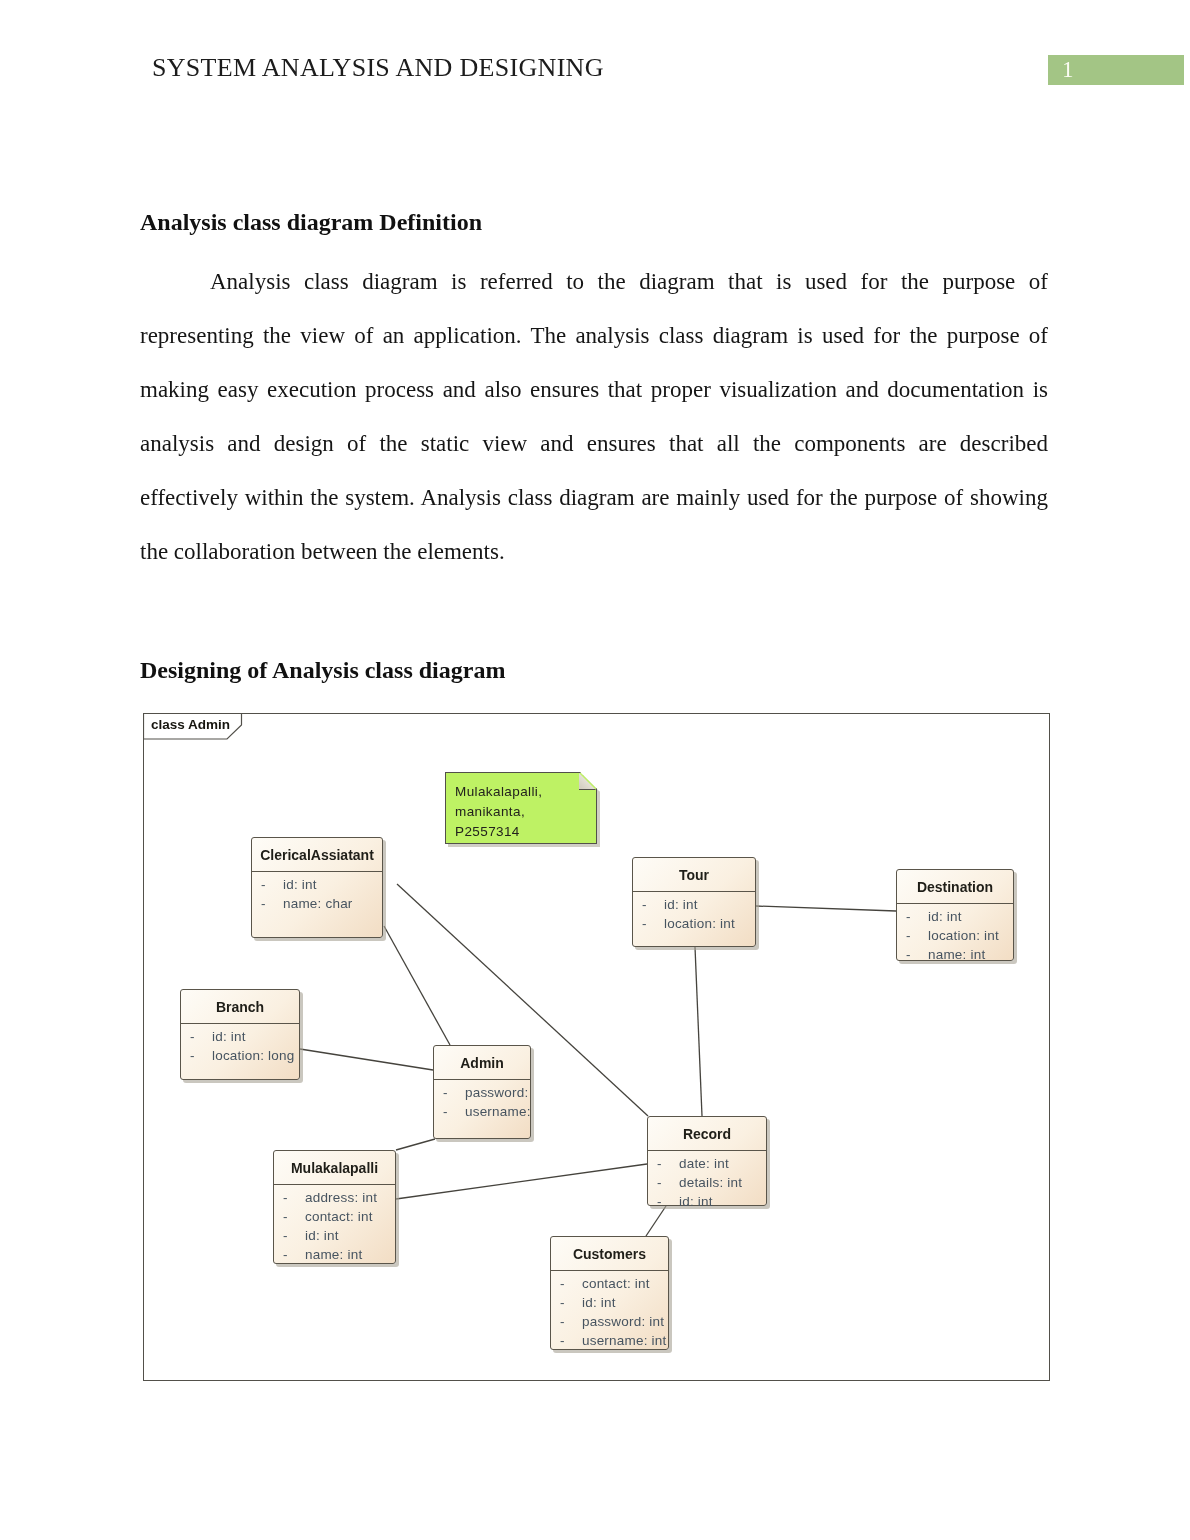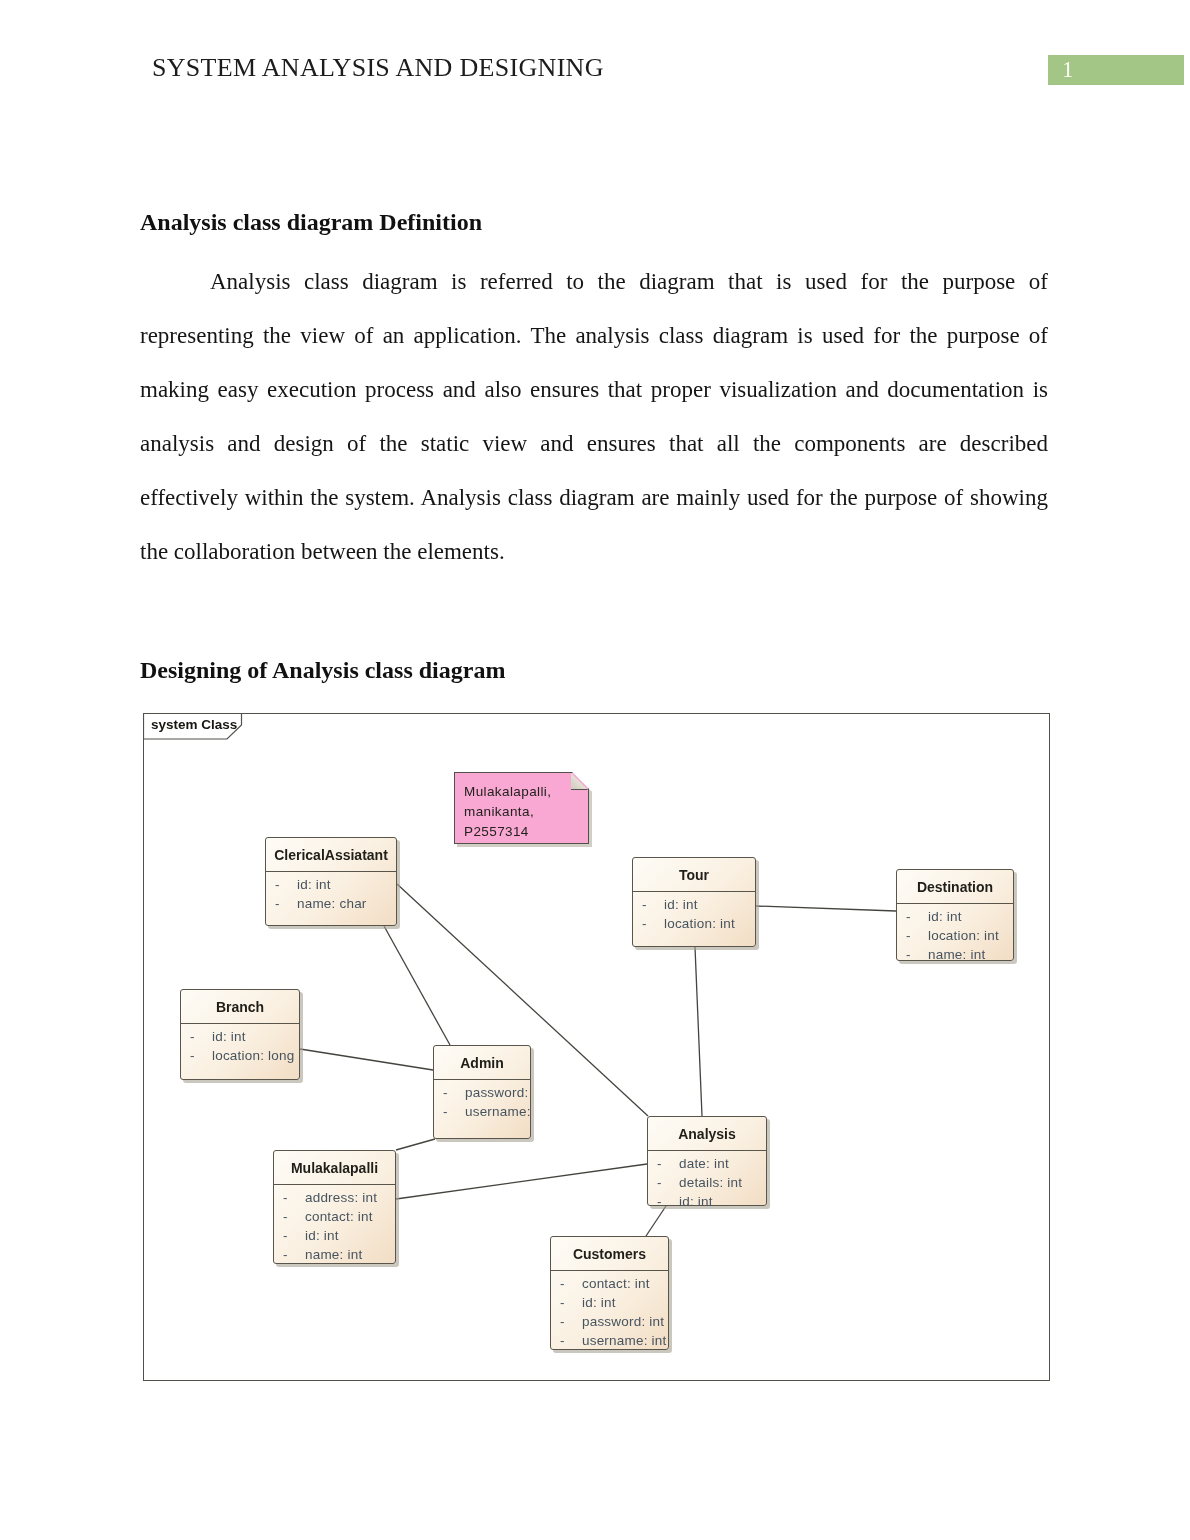--- a/index.html
+++ b/index.html
@@ -53,24 +53,23 @@
   .frame-tab{position:absolute;left:-1px;top:-1px;width:100px;height:27px;}
   .frame-tab svg{position:absolute;left:0;top:0;}
   .frame-tab .tab-label{
     position:absolute;left:8px;top:4px;
     font-size:13.5px;font-weight:bold;color:#16150f;white-space:nowrap;
   }
   .connectors{position:absolute;left:0;top:0;}
   
   .note-wrap{position:absolute;filter:drop-shadow(3px 3px 0 rgba(170,165,150,0.55));}
   .uml-note{
-    position:relative;width:135px;height:72px;background:#f9a8d4;
+    position:relative;width:152px;height:72px;background:#bef264;
     border:1px solid #52504a;box-sizing:border-box;
     clip-path:polygon(0 0, calc(100% - 17px) 0, 100% 17px, 100% 100%, 0 100%);
-    margin-left:9px;
   }
   .note-fold{
     position:absolute;top:0;right:0;width:17px;height:17px;
     background:linear-gradient(to bottom left,#f6f3ec 10%,#d4cfc2 90%);
     clip-path:polygon(0 0, 100% 100%, 0 100%);
     border-bottom:1px solid #52504a;box-sizing:border-box;
   }
   .note-text{
     position:absolute;left:9px;top:9px;right:20px;
     font-size:13.5px;line-height:20px;color:#23221d;letter-spacing:0.4px;
@@ -85,21 +84,21 @@
   .uml-class-title{
     height:33px;display:flex;align-items:center;justify-content:center;
     font-size:14px;font-weight:bold;color:#1f1e18;
     border-bottom:1px solid #5a554a;
   }
   .uml-attrs{padding-top:3px;overflow:hidden;}
   .uml-attr{display:flex;line-height:19px;font-size:13.5px;color:#475460;letter-spacing:0.2px;}
   .uml-attr .viz{width:31px;padding-left:9px;box-sizing:border-box;flex:none;}
   .uml-attr .attr-text{white-space:nowrap;}
   
-  .c-clerical{left:121px;top:123px;width:132px;height:89px;}
+  .c-clerical{left:107px;top:123px;width:132px;height:101px;}
   .c-tour{left:488px;top:143px;width:124px;height:90px;}
   .c-destination{left:752px;top:155px;width:118px;height:92px;}
   .c-branch{left:36px;top:275px;width:120px;height:91px;}
   .c-admin{left:289px;top:331px;width:98px;height:94px;}
   .c-branchmanager{left:129px;top:436px;width:123px;height:114px;}
   .c-booking{left:503px;top:402px;width:120px;height:90px;}
   .c-customers{left:406px;top:522px;width:119px;height:114px;}
   .n-note{left:301px;top:58px;}
 </style>
 </head>
@@ -138,21 +137,21 @@
         <line x1="291" y1="425" x2="252" y2="436"></line>
         <line x1="252" y1="485" x2="503" y2="450"></line>
         <line x1="522" y1="492" x2="502" y2="522"></line>
       </g>
     </svg>
 
     <div class="frame-tab">
       <svg width="100" height="27" viewBox="0 0 100 27">
         <path d="M0.5,0.5 H98.5 V12 L84,26 H0.5 Z" fill="#ffffff" stroke="#52504a" stroke-width="1.2"></path>
       </svg>
-      <span class="tab-label">system Class</span>
+      <span class="tab-label">class Admin</span>
     </div>
 
     <div class="note-wrap n-note">
       <div class="uml-note">
         <span class="note-fold"></span>
         <div class="note-text">
           <div>Mulakalapalli,</div>
           <div>manikanta, P2557314</div>
         </div>
       </div>
@@ -248,21 +247,21 @@
             <span class="attr-text">id: int</span>
           </div>
         <div class="uml-attr">
             <span class="viz">-</span>
             <span class="attr-text">name: int</span>
           </div>
       </div>
     </div>
 
     <div class="uml-class c-booking">
-      <div class="uml-class-title">Analysis</div>
+      <div class="uml-class-title">Record</div>
       <div class="uml-attrs">
         <div class="uml-attr">
             <span class="viz">-</span>
             <span class="attr-text">date: int</span>
           </div>
         <div class="uml-attr">
             <span class="viz">-</span>
             <span class="attr-text">details: int</span>
           </div>
         <div class="uml-attr">

